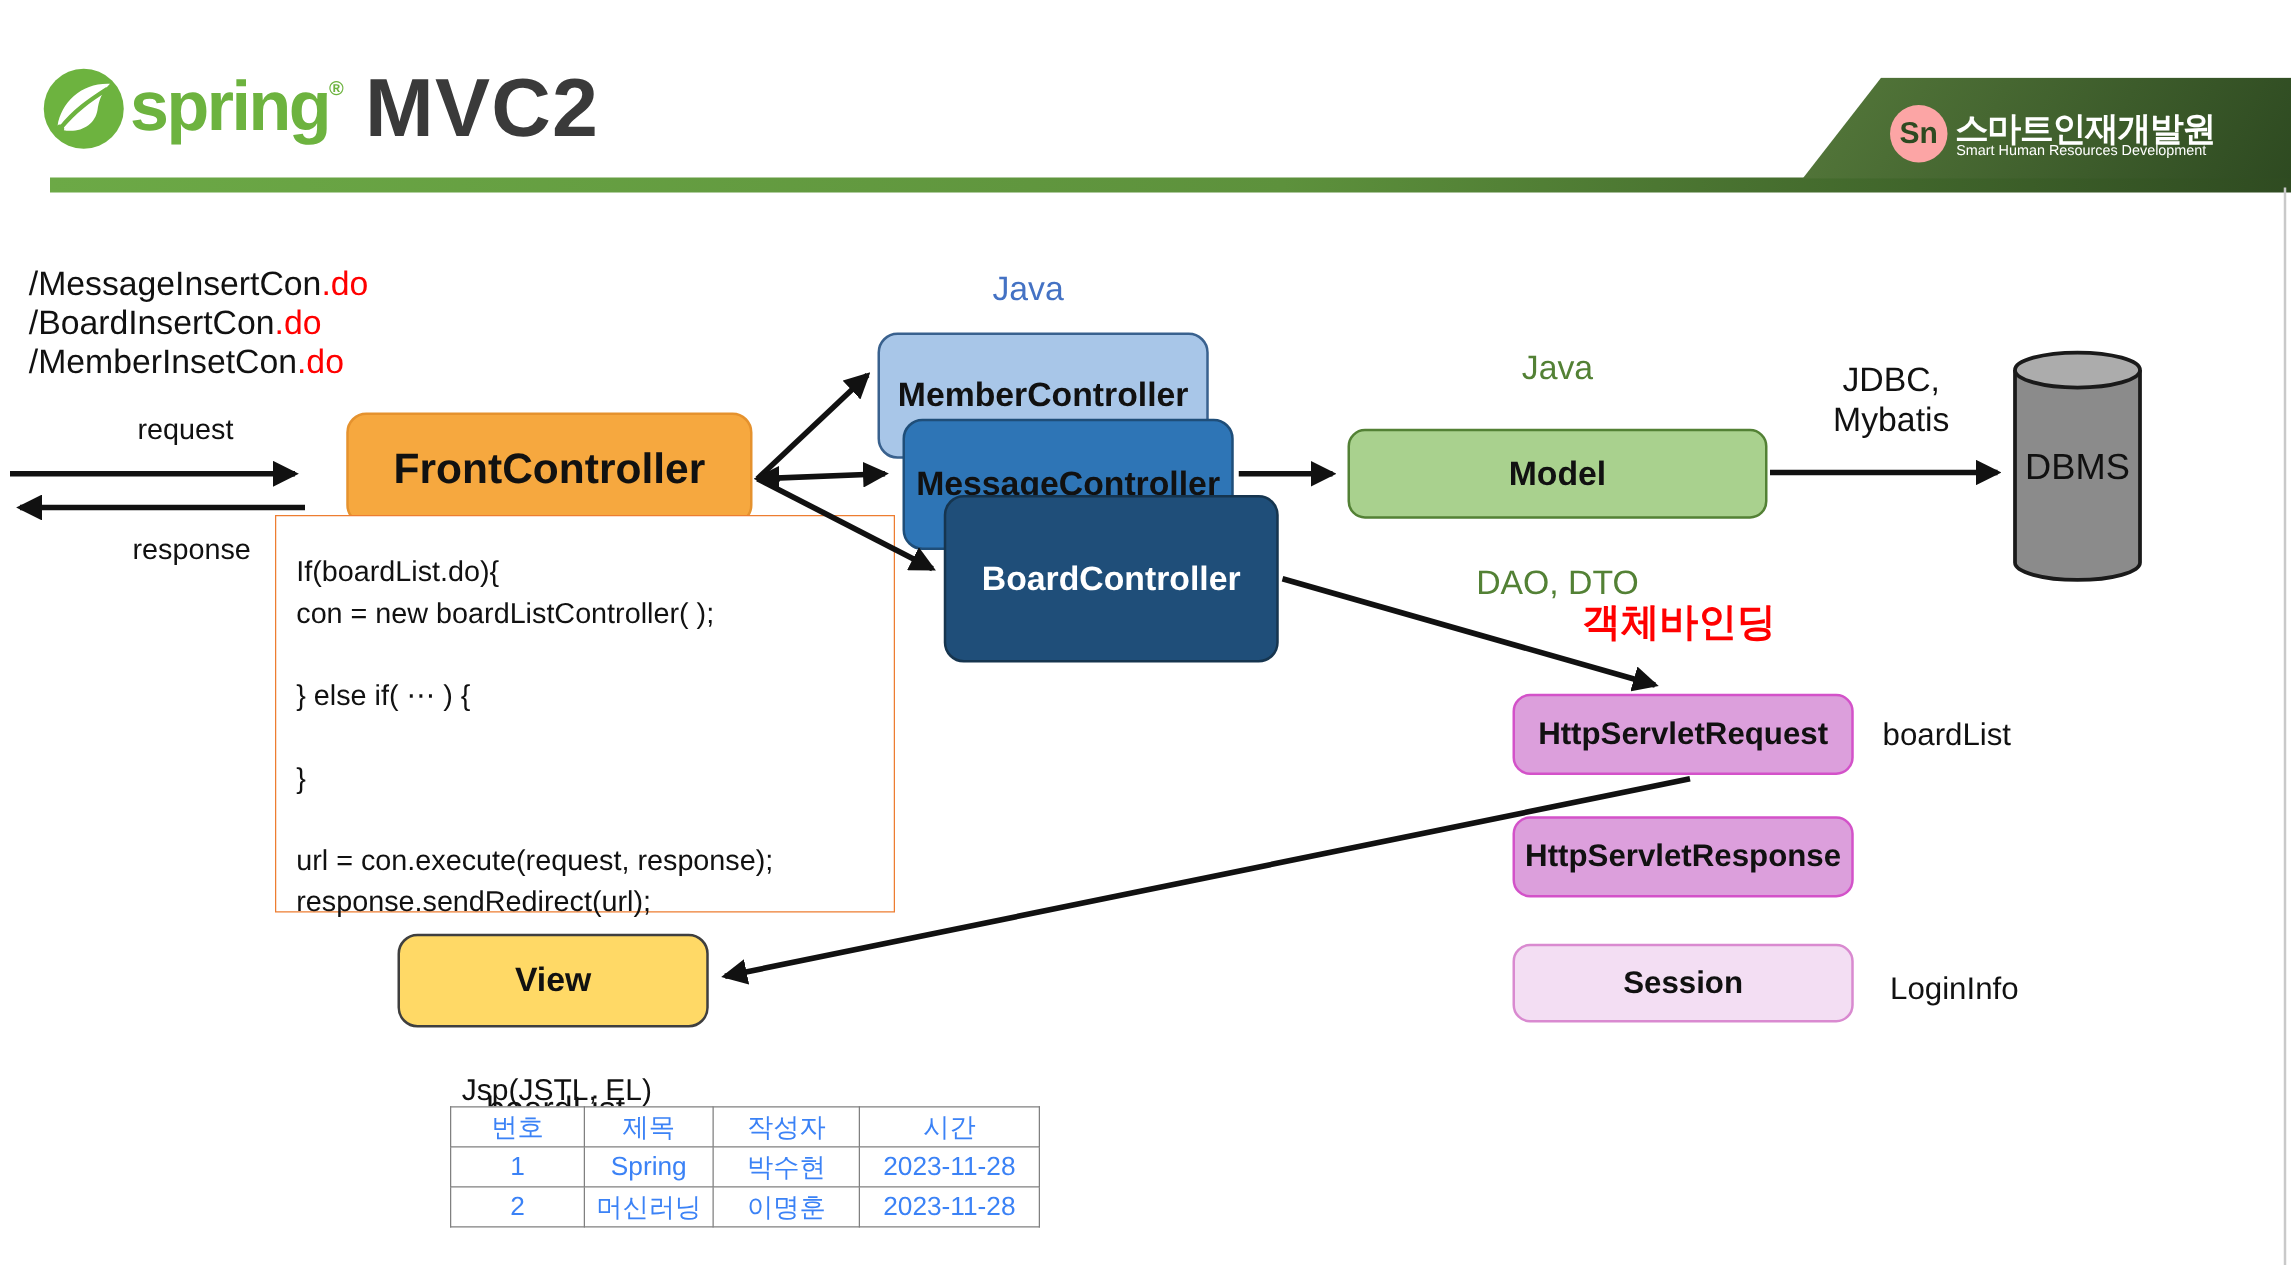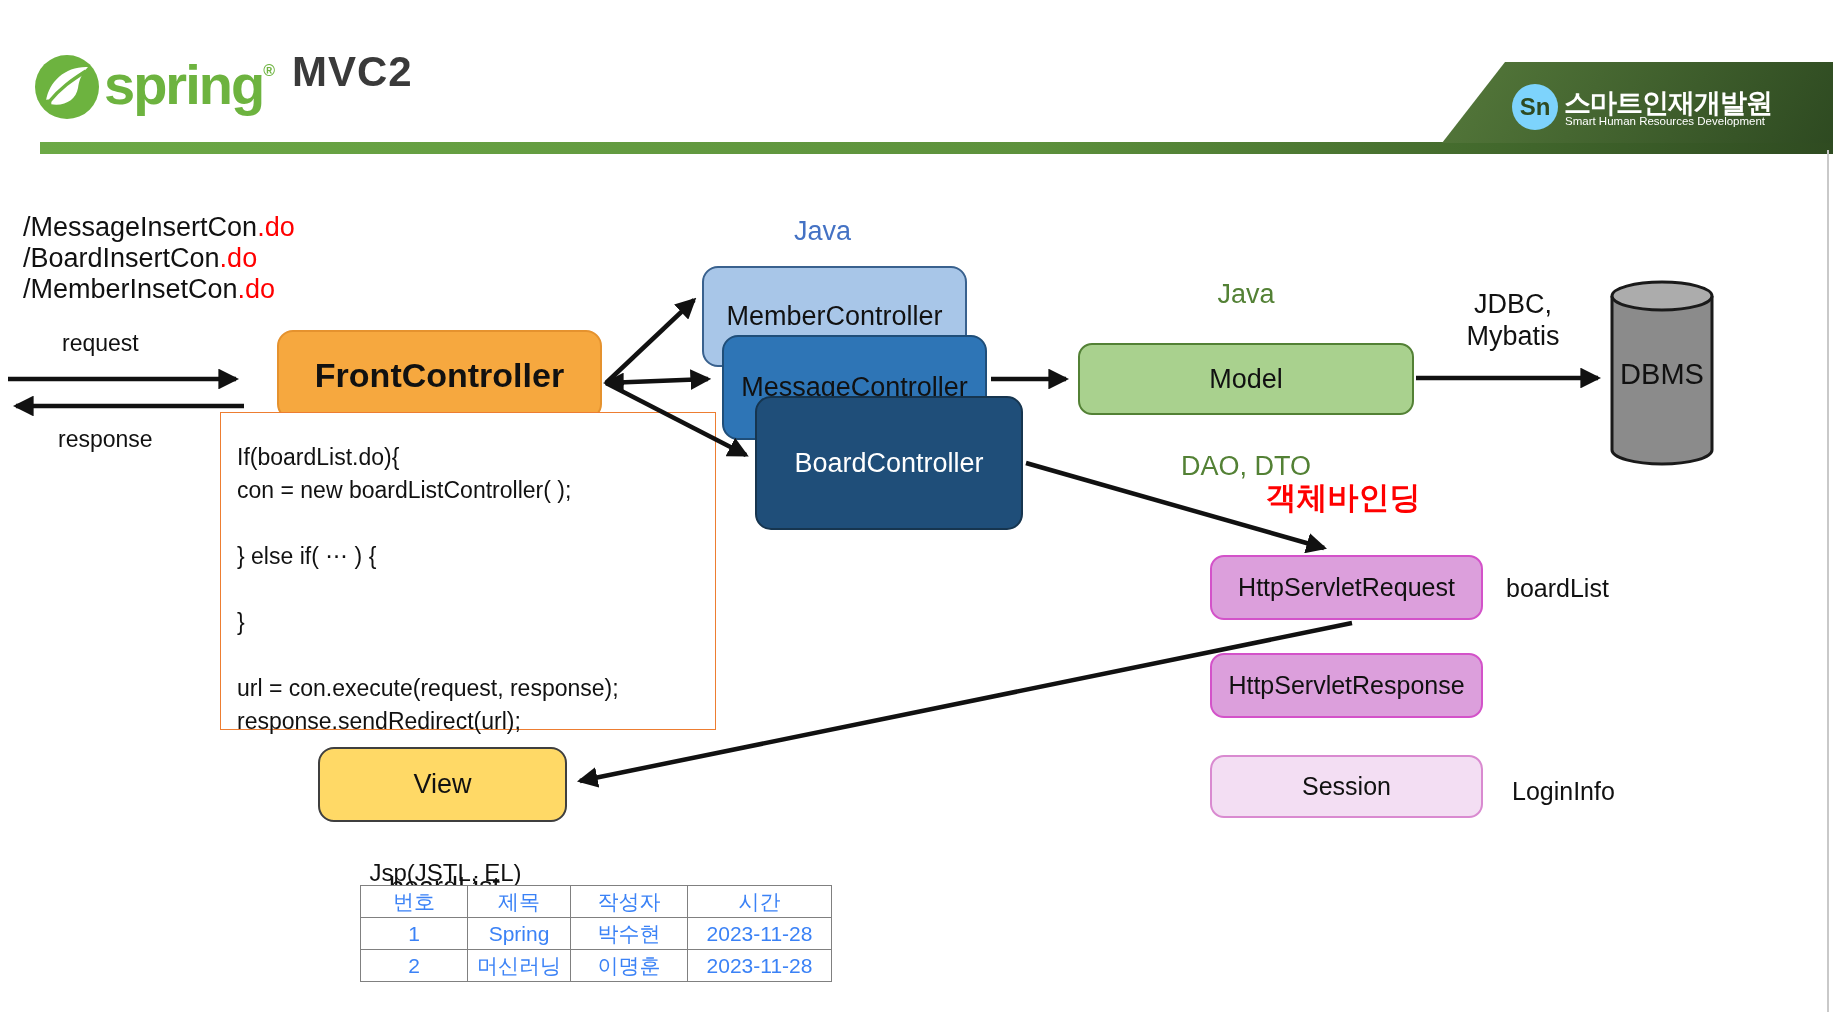--- a/index.html
+++ b/index.html
@@ -6,42 +6,42 @@
   html,body { background:#fff; }
   .stage{
     position:relative; width:1833px; height:1030px; background:#fff;
     font-family:"Liberation Sans","DejaVu Sans",sans-serif; color:#1a1a1a; overflow:hidden;
   }
   .abs{ position:absolute; }
 
   
   .brand-text{ left:104px; top:52px; font-size:56px; font-weight:bold; color:#6DB33F; letter-spacing:-2px; }
   .brand-tm{ font-size:16px; vertical-align:28px; color:#6DB33F; }
-  .page-title{ left:292px; top:48px; font-size:42px; font-weight:bold; color:#3A3A3A; letter-spacing:1px; }
+  .page-title{ left:292px; top:48px; font-size:66px; font-weight:bold; color:#3A3A3A; letter-spacing:1px; }
   .green-bar{ left:40px; top:142px; width:1793px; height:12px;
     background:linear-gradient(to right,#6CA946,#5d913c 55%,#2F4B21); }
   .org-banner{ left:1442px; top:62px; width:391px; height:81px;
     background:linear-gradient(120deg,#55793B,#2E4A21);
     clip-path:polygon(63px 0,391px 0,391px 81px,0 81px); }
   .org-circle{ left:1512px; top:84px; width:46px; height:46px; border-radius:50%;
-    background:#7dd3fc; color:#2E4A21; font-weight:bold; font-size:24px;
+    background:#fca5a5; color:#2E4A21; font-weight:bold; font-size:24px;
     display:flex; align-items:center; justify-content:center; }
   .org-ko{ left:1564px; top:85px; font-size:27px; font-weight:bold; color:#fff; letter-spacing:-1px; }
   .org-en{ left:1565px; top:115px; font-size:11.5px; color:#fff; }
   .right-edge{ left:1827px; top:150px; width:2px; height:862px; background:#C9C9C9; }
 
   
   .routes{ left:23px; top:212px; font-size:27px; line-height:31px; color:#111; }
   .routes .ext{ color:#FF0000; }
-  .flow-label{ font-size:23px; color:#111; }
+  .flow-label{ font-size:23px; color:#111;margin-left:48px; }
   .lbl-request{ left:62px; top:330px; }
   .lbl-response{ left:58px; top:426px; }
 
   
-  .node{ display:flex; align-items:center; justify-content:center; text-align:center; }
+  .node{ display:flex; align-items:center; justify-content:center; text-align:center;font-weight:bold; }
   .front{ left:277px; top:330px; width:325px; height:90px; background:#F6A83F;
     border:2px solid #E5922E; border-radius:16px; font-size:34px; font-weight:600; color:#111; z-index:2; }
   .codebox{ left:220px; top:412px; width:496px; height:318px; background:#fff;
     border:1.5px solid #ED7D31; z-index:3; padding:28px 16px; font-size:23px; line-height:33px; color:#111; }
   .codebox div{ height:33px; white-space:pre; }
 
   .ctl{ border-radius:16px; font-size:27px; }
   .member{ left:702px; top:266px; width:265px; height:101px; background:#A8C6E8; border:2px solid #39618E; color:#111; z-index:4; }
   .message{ left:722px; top:335px; width:265px; height:105px; background:#2E75B6; border:2px solid #1F4E79; color:#111; z-index:5; }
   .board{ left:755px; top:396px; width:268px; height:134px; background:#1F4E79; border:2px solid #16354F; color:#fff; z-index:6; }

